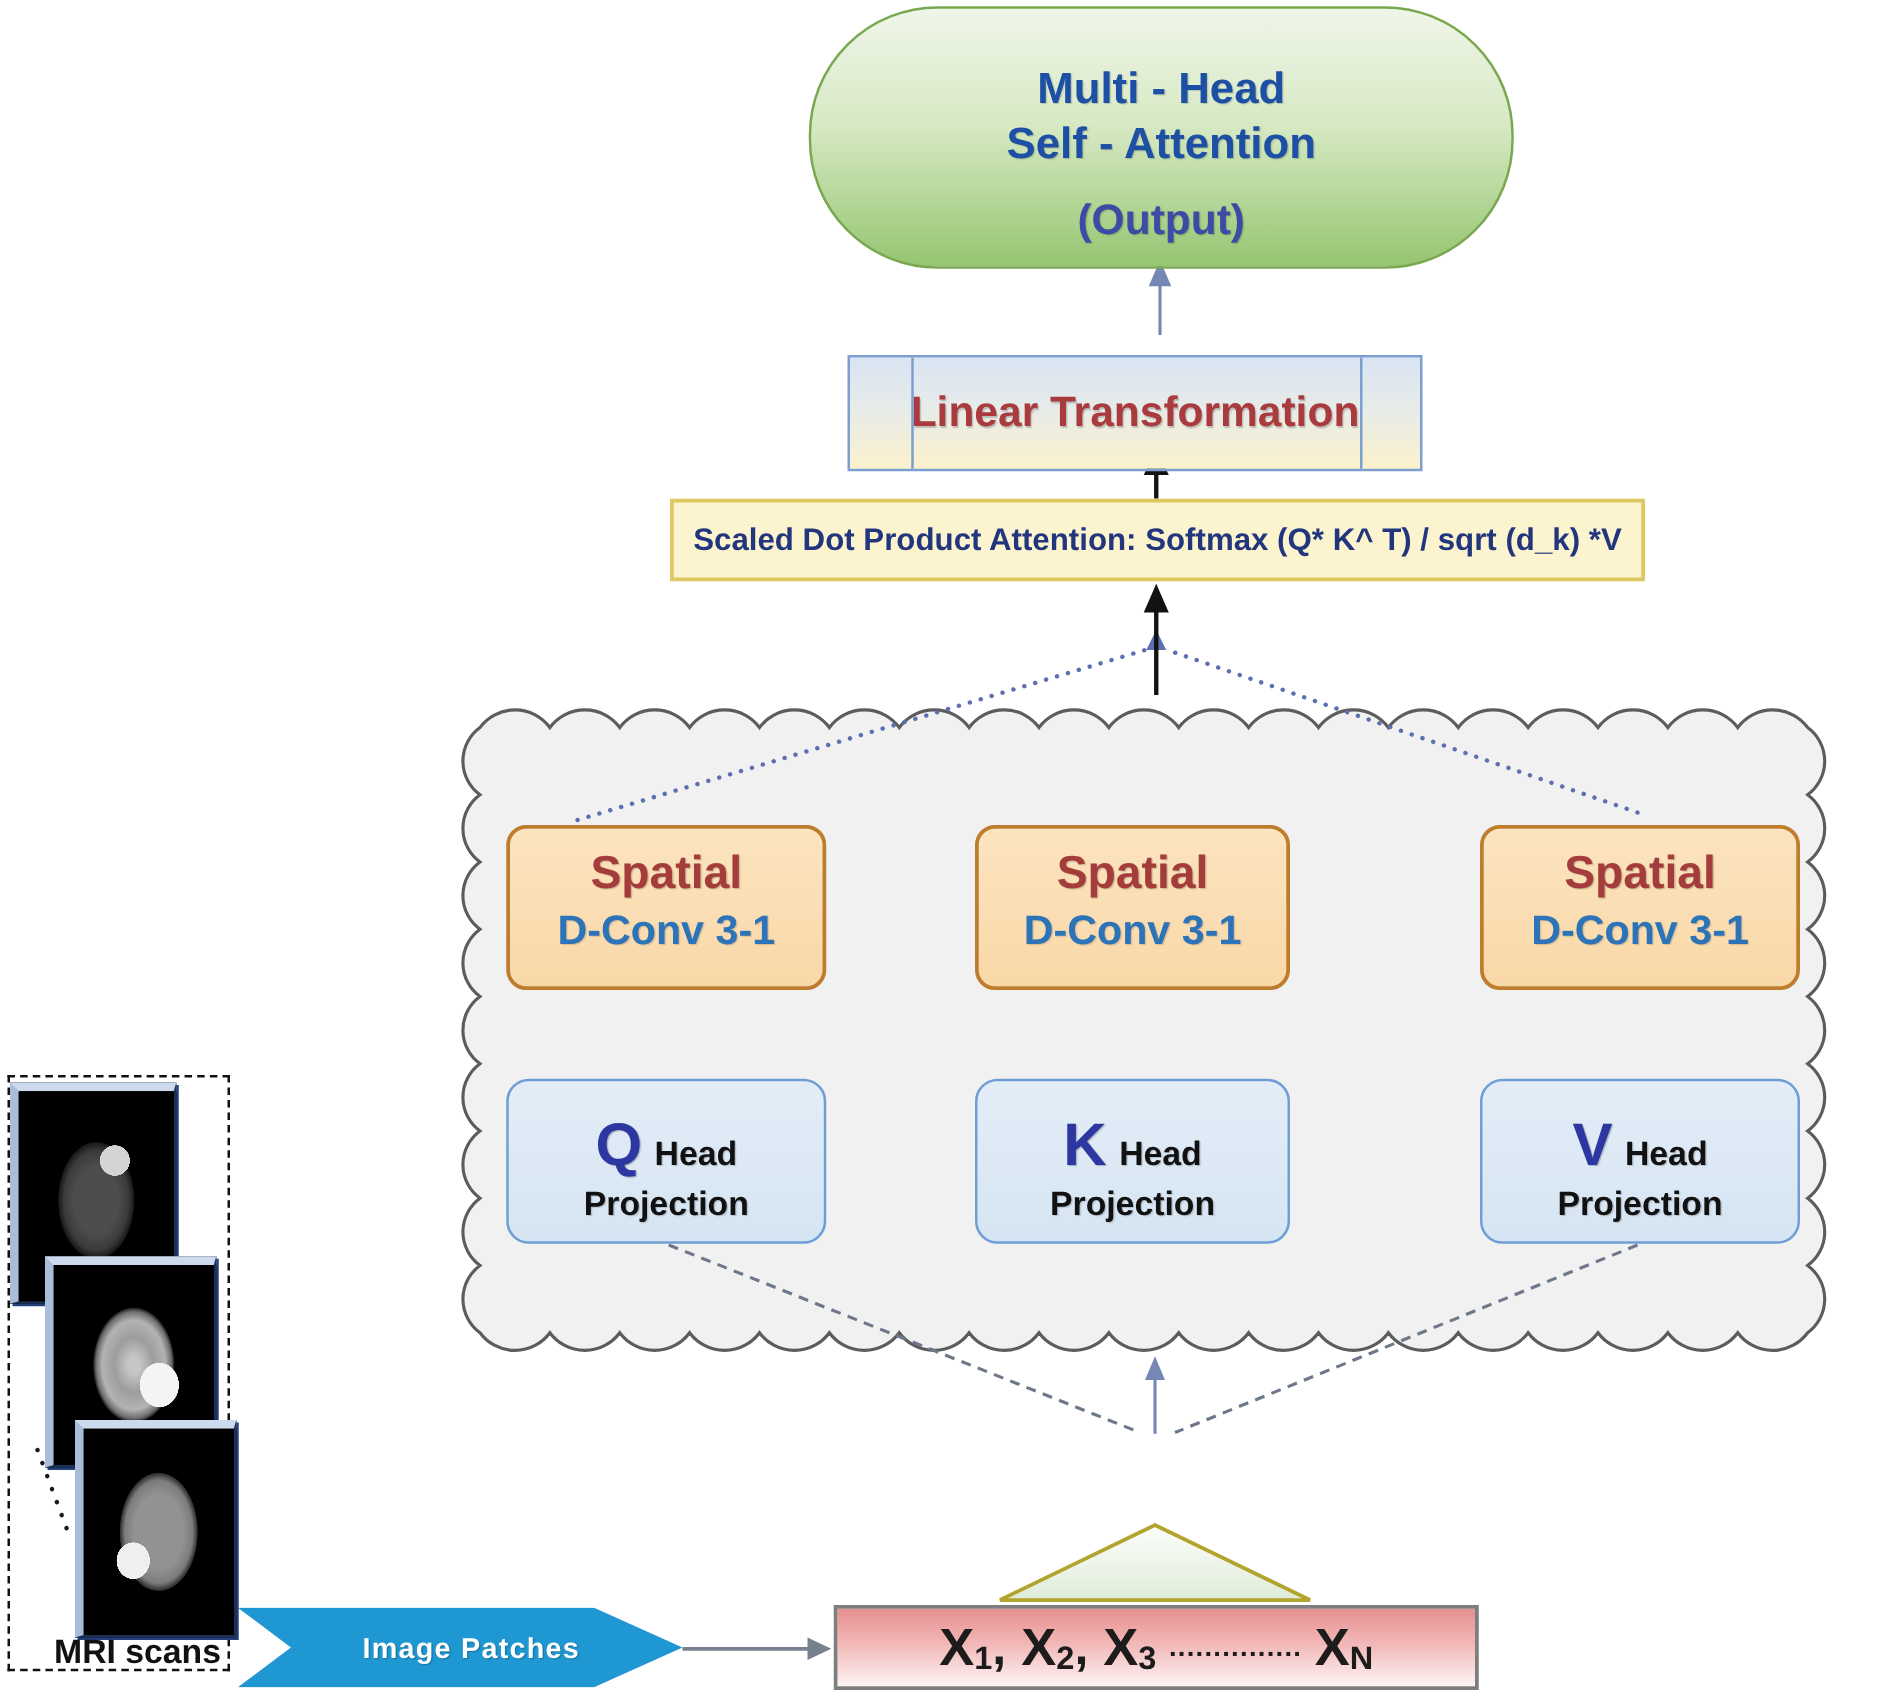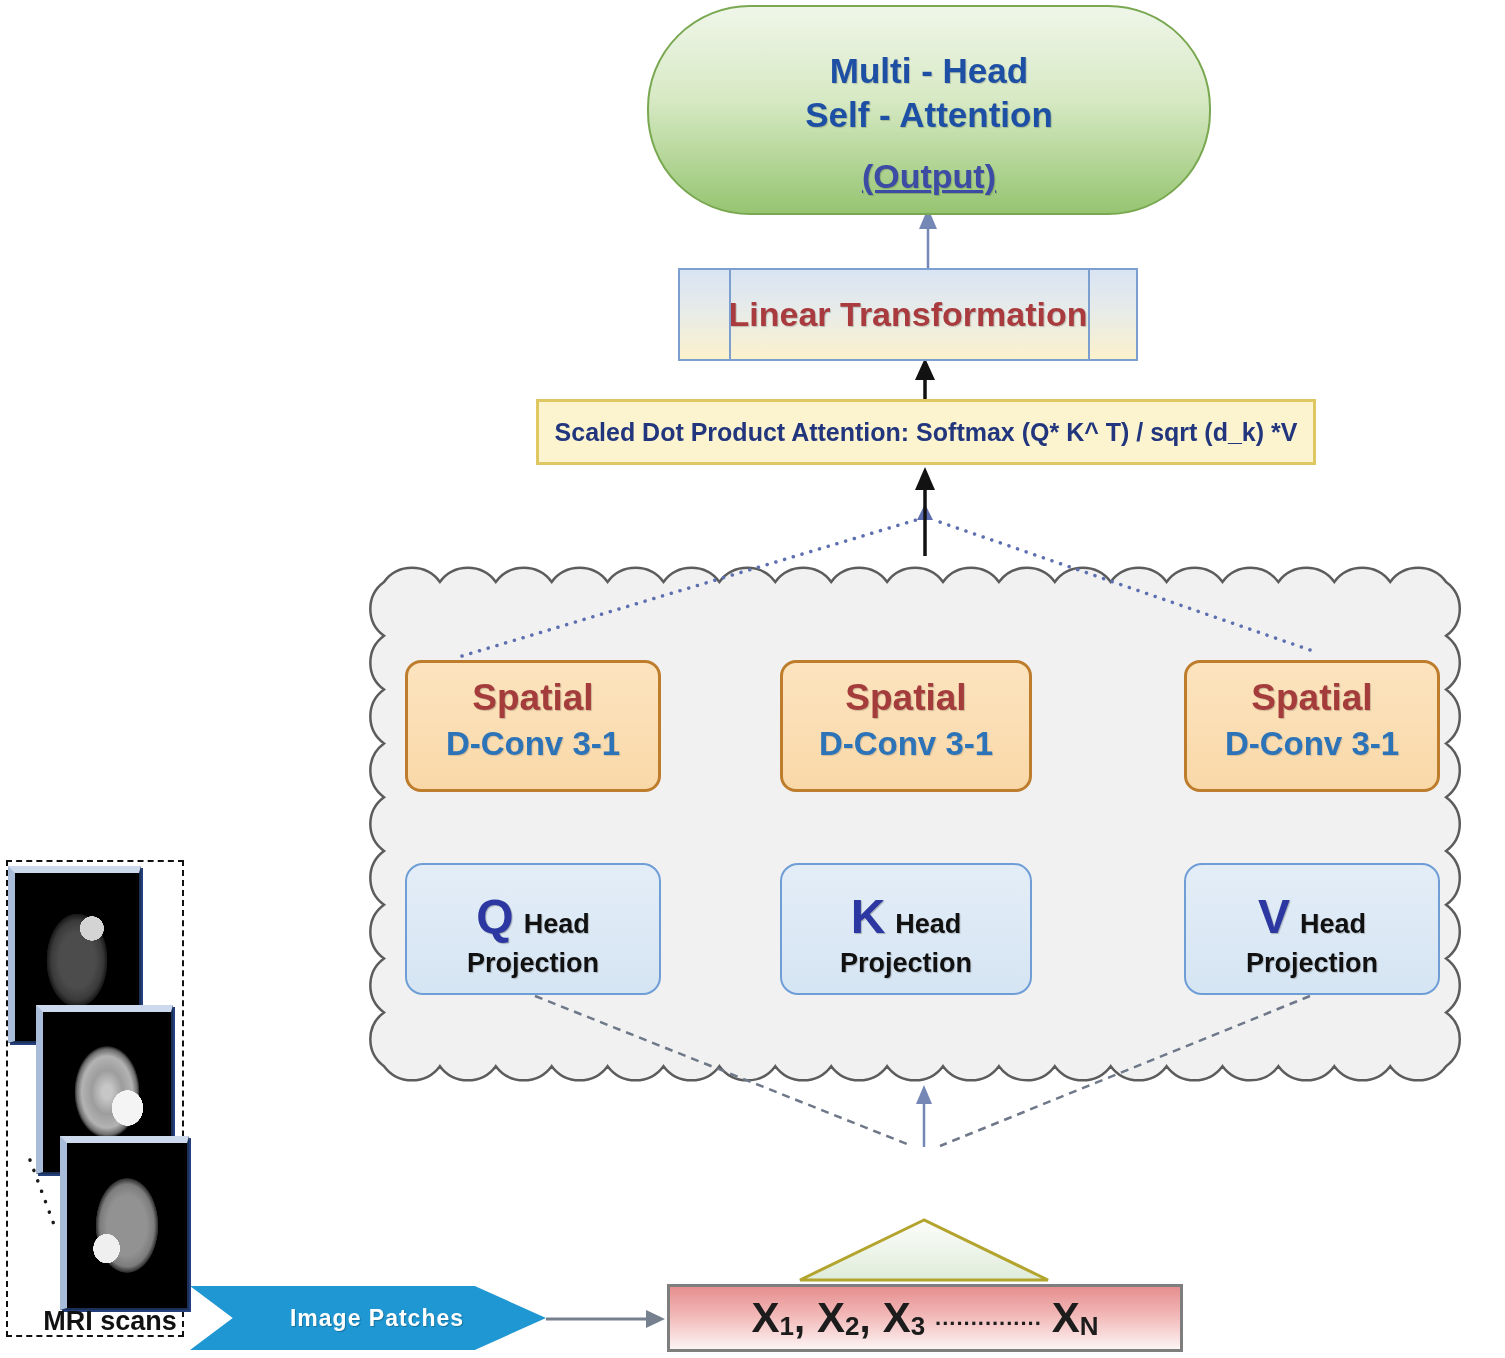--- a/index.html
+++ b/index.html
@@ -11,25 +11,25 @@
   svg.connectors{position:absolute;left:0;top:0;width:1505px;height:1358px;z-index:1;}
 
   
   .pill{
     left:647px;top:5px;width:560px;height:206px;border-radius:103px;
     background:linear-gradient(180deg,#eff6e9 0%,#d7e9c4 45%,#96c571 100%);
     border:2px solid #7aa851;z-index:2;text-align:center;
   }
   .pill-line{font-weight:bold;font-size:35px;color:#1d50a5;line-height:44px;text-shadow:1px 1px 1px rgba(0,0,0,.18);}
   .pill-title{position:absolute;left:0;right:0;top:18px;margin-top:24px;}
-  .pill-sub{position:absolute;left:0;right:0;top:150px;font-weight:bold;font-size:34px;color:#3c4ba4;text-shadow:1px 1px 1px rgba(0,0,0,.18);text-decoration:underline;}
+  .pill-sub{position:absolute;left:0;right:0;top:150px;font-weight:bold;font-size:34px;color:#3c4ba4;text-shadow:1px 1px 1px rgba(0,0,0,.18);}
 
   
   .linear-box{
-    left:678px;top:268px;width:456px;height:89px;
+    left:678px;top:284px;width:456px;height:89px;
     background:linear-gradient(180deg,#d9e4f3 0%,#e7ebe9 45%,#fbf1cc 100%);
     border:2px solid #7ba0cf;z-index:2;display:flex;align-items:center;justify-content:center;
   }
   .linear-box .vline{position:absolute;top:0;bottom:0;width:2px;background:#7ba0cf;}
   .vline-left{left:49px;} .vline-right{right:46px;}
   .linear-label{font-weight:bold;font-size:34px;color:#a93b3e;text-shadow:1px 1px 1px rgba(0,0,0,.2);}
 
   
   .scaled-box{
     left:536px;top:399px;width:780px;height:66px;background:#fcf3cf;

